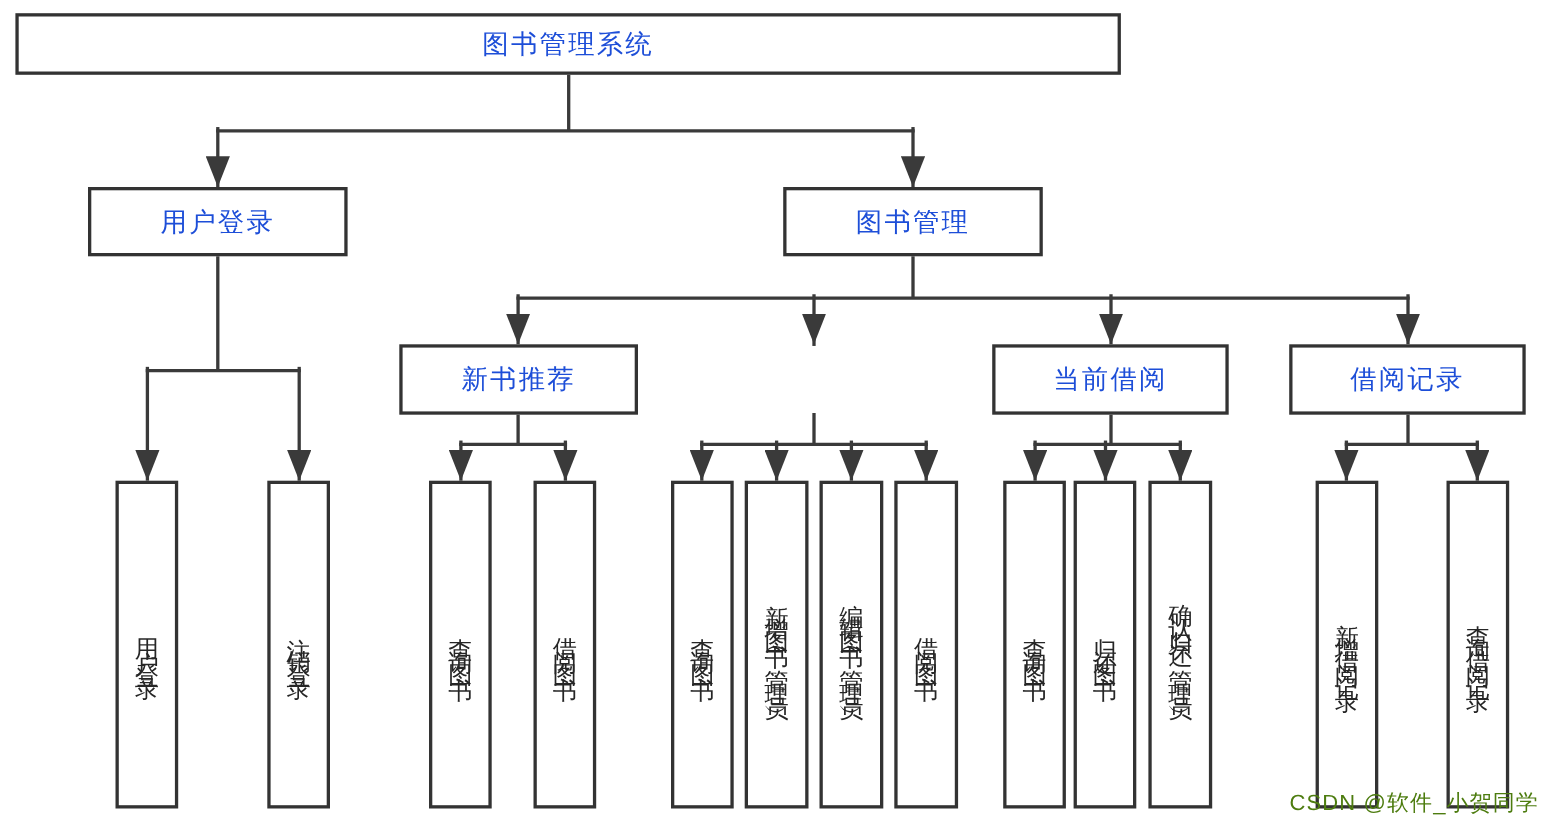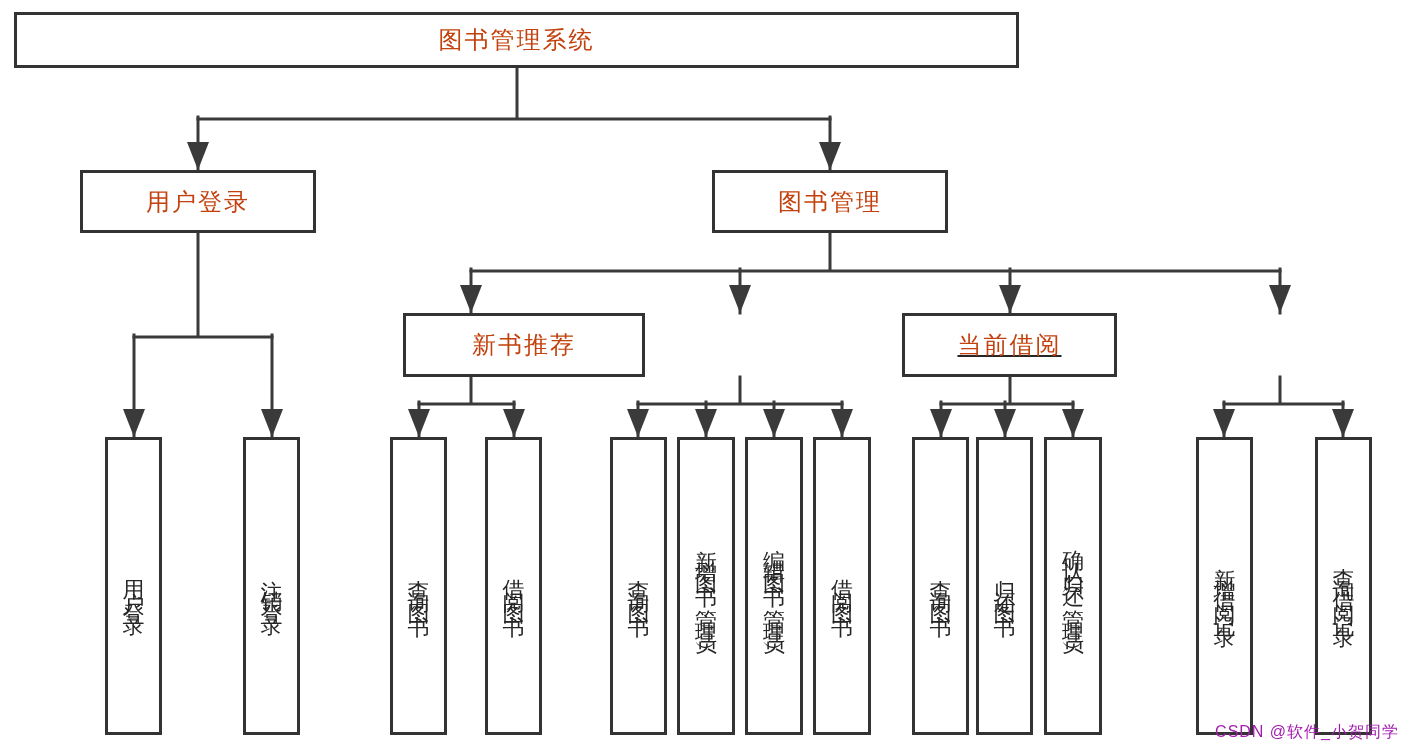--- a/index.html
+++ b/index.html
@@ -24,42 +24,42 @@
     background: #ffffff;
     display: flex;
     align-items: center;
     justify-content: center;
     color: #262626;
   }
   .hlabel {
     font-size: 24px;
     letter-spacing: 2px;
     white-space: nowrap;
-    color: #c2410c;
+    color: #1d4ed8;
   }
   .lvl-top  { left: 14px;  top: 12px;  width: 1005px; height: 56px; }
   .lvl2     { top: 170px; width: 236px; height: 63px; }
   .lvl3     { top: 313px; height: 64px; }
   .leaf     { top: 437px; width: 57px; height: 298px; }
   .vtext {
     writing-mode: vertical-rl;
     text-orientation: mixed;
     font-size: 22px;
     letter-spacing: 12px;
     line-height: 1.0;
     color: #262626;
     white-space: nowrap;
   }
   #watermark {
     position: absolute;
     right: 6px;
     bottom: 4px;
-    font-size: 16px;
+    font-size: 20px;
     letter-spacing: 1px;
-    color: #a21caf;
+    color: #4d7c0f;
     white-space: nowrap;
   }
 </style>
 </head>
 <body>
 
 <div id="stage">
 
   <svg id="connectors" viewBox="0 0 1405 747" xmlns="http://www.w3.org/2000/svg">
     <defs>
@@ -108,25 +108,28 @@
     <span class="hlabel">图书管理系统</span>
   </div>
 
   <div class="box lvl2" style="left:80px;">
     <span class="hlabel">用户登录</span>
   </div>
   <div class="box lvl2" style="left:712px;text-align:center;">
     <span class="hlabel">图书管理</span>
   </div>
 
-  <div class="box lvl3" style="left:363px;width:242px;margin-left:40px;">
+  <div class="box lvl3" style="left:363px;width:217px;">
     <span class="hlabel">新书推荐</span>
   </div>
-  <div class="box lvl3" style="left:902px;width:215px;text-decoration:underline;">
+  <div class="box lvl3" style="left:902px;width:215px;">
     <span class="hlabel">当前借阅</span>
+  </div>
+  <div class="box lvl3" style="left:1172px;width:215px;">
+    <span class="hlabel">借阅记录</span>
   </div>
 
   <div class="box leaf" style="left:105px;">
     <span class="vtext">用户登录</span>
   </div>
   <div class="box leaf" style="left:243px;">
     <span class="vtext">注销登录</span>
   </div>
   <div class="box leaf" style="left:390px;">
     <span class="vtext">查询图书</span>

